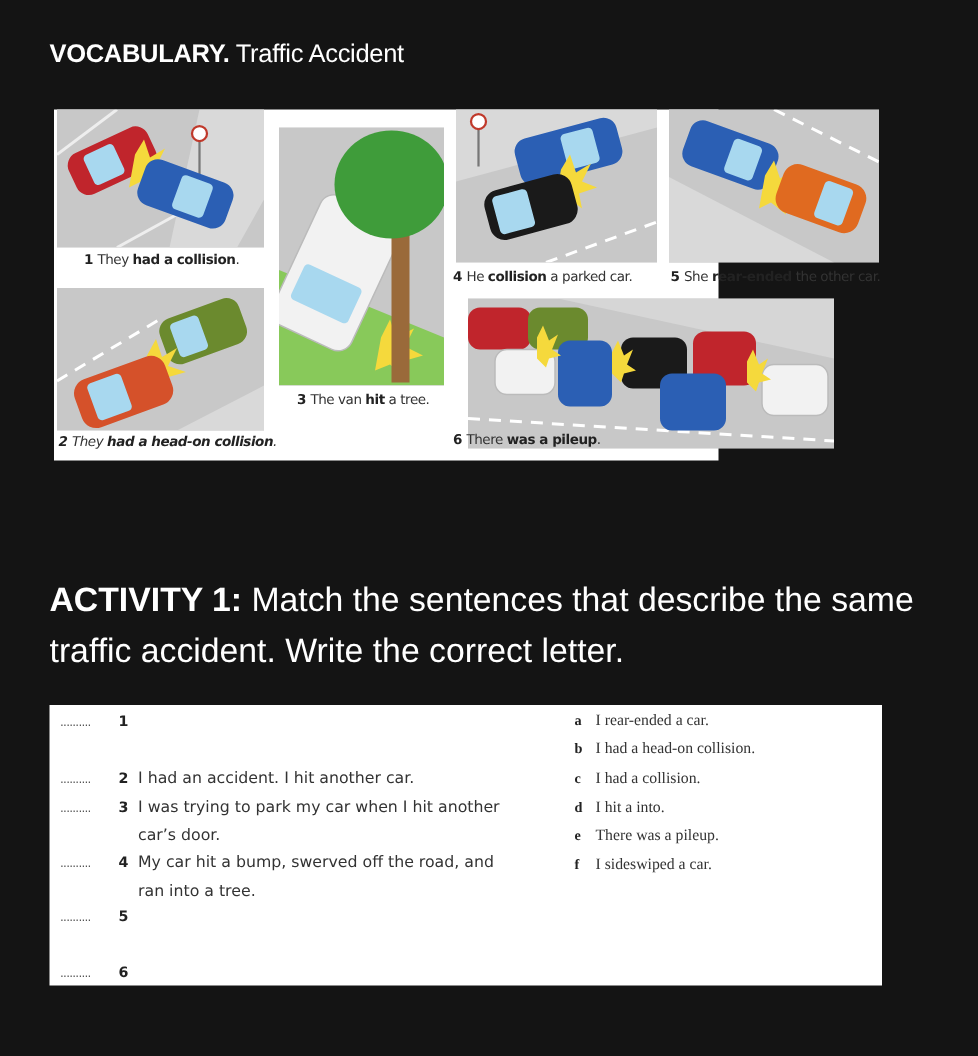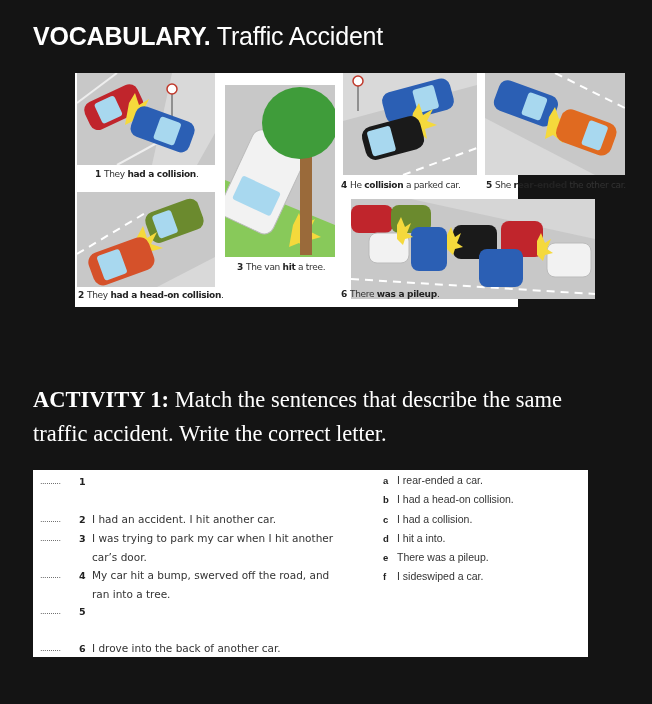--- a/index.html
+++ b/index.html
@@ -1,57 +1,57 @@
 <!DOCTYPE html>
 <html><head>
 <meta charset="utf-8">
 <style>
   html, body { margin: 0; padding: 0; }
   body {
     width: 652px; height: 704px; background: #141414; position: relative; overflow: hidden;
     font-family: "Liberation Sans", sans-serif; color: #fff;
   }
   .title {
-    position: absolute; left: 33px; top: 22px; font-size: 25px; line-height: 28px; color: #fff;
+    position: absolute; left: 33px; top: 22px; font-size: 17px; line-height: 28px; color: #fff;
     letter-spacing: -0.2px;
   }
   .title b { font-weight: bold; }
   .vocab-figure {
-    position: absolute; left: 36px; top: 73px; width: 443px; height: 234px; background: #fff; margin-left: 39px;
+    position: absolute; left: 36px; top: 73px; width: 443px; height: 234px; background: #fff;
   }
   .panel { position: absolute; overflow: hidden; background: #c9c9c9; }
   .caption {
     position: absolute; font-family: "DejaVu Sans", sans-serif; font-size: 9px; color: #333;
     white-space: nowrap; line-height: 11px; letter-spacing: -0.3px;
   }
   .caption .num { font-weight: bold; color: #222; margin-right: 3px; }
   .caption .kw { font-weight: bold; color: #222; }
   .activity-title {
-    position: absolute; left: 33px; top: 383px; width: 580px; font-size: 22.5px; line-height: 34px; color: #fff; font-family: Liberation Serif, serif;
+    position: absolute; left: 33px; top: 383px; width: 580px; font-size: 22.5px; line-height: 34px; color: #fff;
   }
   .activity-title b { font-weight: bold; }
   .activity-box {
     position: absolute; left: 33px; top: 470px; width: 555px; height: 187px; background: #fff;
   }
   .sentences { position: absolute; left: 0; top: 0; width: 310px; }
   .sent {
     position: absolute; left: 0; font-family: "DejaVu Sans", sans-serif; font-size: 10.5px; color: #333;
     line-height: 19px; width: 310px;
   }
   .sent .blank {
     position: absolute; left: 7px; top: 0; width: 38px; height: 19px;
     font-size: 8px; color: #555; letter-spacing: -0.5px; overflow: hidden; white-space: nowrap;
   }
   .sent .n {
     position: absolute; left: 46px; top: 0; font-weight: bold; font-size: 9.5px; color: #222;
   }
   .sent .t { display: block; margin-left: 59px; }
   .answers { position: absolute; left: 350px; top: 0; }
   .ans {
-    position: absolute; left: 0; font-family: Liberation Sans, sans-serif; font-size: 10.5px; color: #333;
+    position: absolute; left: 0; font-family: Liberation Serif, serif; font-size: 10.5px; color: #333;
     line-height: 19px; white-space: nowrap;
   }
   .ans .l { display: inline-block; width: 14px; font-weight: bold; color: #222; font-size: 9.5px; }
 </style>
 </head>
 <body>
 
 <div class="title">
   <b>VOCABULARY.</b><span> Traffic Accident</span>
 </div>
@@ -90,21 +90,21 @@
           <rect x="70" y="12" width="56" height="32" rx="9" fill="#6b8a2e"></rect>
           <rect x="78" y="16" width="20" height="24" rx="3" fill="#a8d8ef"></rect>
         </g>
       <polygon points="60,45 66,34 70,46 80,40 74,52 86,56 72,60 74,70 64,62 56,66" fill="#f5d93c"></polygon>
       <g transform="rotate(-20 45 68)">
           <rect x="12" y="52" width="64" height="34" rx="10" fill="#d5512a"></rect>
           <rect x="22" y="56" width="24" height="26" rx="3" fill="#a8d8ef"></rect>
         </g>
     </svg>
   </div>
-  <div class="caption" style="left:3px;top:217px;">
+  <div class="caption" style="left:3px;top:217px;font-style:italic;">
     <span class="num">2</span><span>They </span><span class="kw">had a head-on collision</span><span>.</span>
   </div>
 
   <div class="panel" style="left:150px;top:12px;width:110px;height:172px;">
     <svg width="110" height="172" viewBox="0 0 110 172">
       <rect width="110" height="172" fill="#c8c8c8"></rect>
       <polygon points="0,95 110,140 110,172 0,172" fill="#88c95a"></polygon>
       <g transform="rotate(25 40 95)">
           <rect x="10" y="50" width="58" height="95" rx="10" fill="#f2f2f2" stroke="#bbb"></rect>
           <rect x="18" y="100" width="42" height="26" rx="3" fill="#a8d8ef"></rect>
@@ -208,21 +208,20 @@
       <span class="n">4</span>
       <span class="t">My car hit a bump, swerved off the road, and ran into a tree.</span>
     </div>
     <div class="sent" style="top:132px;">
       <span class="blank">..........</span>
       <span class="n">5</span>
     </div>
     <div class="sent" style="top:169px;">
       <span class="blank">..........</span>
       <span class="n">6</span>
-      <span class="t">I drove into the back of another car.</span>
     </div>
   </div>
 
   <div class="answers">
     <div class="ans" style="top:1px;">
       <span class="l">a</span><span>I rear-ended a car.</span>
     </div>
     <div class="ans" style="top:20px;">
       <span class="l">b</span><span>I had a head-on collision.</span>
     </div>

